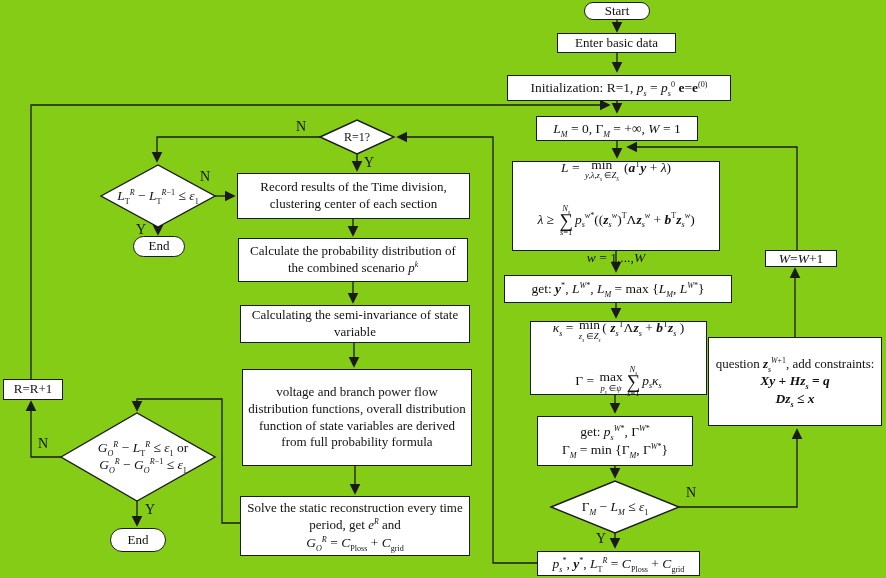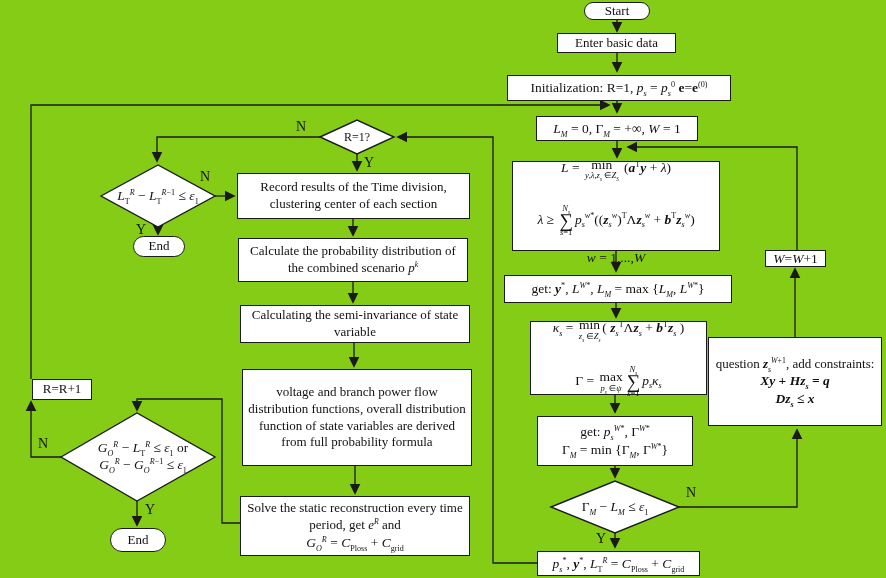--- a/index.html
+++ b/index.html
@@ -125,21 +125,21 @@
     <div>get:  <i>p</i><sub><i>s</i></sub><sup><i>W</i>*</sup>, Γ<sup><i>W</i>*</sup></div>
     <div>Γ<sub><i>M</i></sub> = min {Γ<sub><i>M</i></sub>, Γ<sup><i>W</i>*</sup>}</div>
   </div>
   <div class="dtext f" style="left:553px;top:495px;width:124px;height:24px;">
     <span>Γ<sub><i>M</i></sub> − <i>L</i><sub><i>M</i></sub> ≤ <i>ε</i><sub>1</sub></span>
   </div>
   <div class="node f" style="left:537px;top:551px;width:163px;height:25px;">
     <span><i>p</i><sub><i>s</i></sub><sup>*</sup>, <b><i>y</i></b><sup>*</sup>, <i>L</i><sub>T</sub><sup><i>R</i></sup> = <i>C</i><sub>Ploss</sub> + <i>C</i><sub>grid</sub></span>
   </div>
 
-  <div class="node f" style="left:765px;top:250px;width:61px;height:17px;">
+  <div class="node f" style="left:765px;top:250px;width:72px;height:17px;">
     <span><i>W</i>=<i>W</i>+1</span>
   </div>
   <div class="node" style="left:708px;top:337px;width:174px;height:89px;">
     <div>question <b><i>z</i></b><sub><i>s</i></sub><sup><i>W</i>+1</sup>, add constraints:</div>
     <div class="f"><b><i>Xy</i> + <i>Hz</i><sub><i>s</i></sub> = <i>q</i></b></div>
     <div class="f"><b><i>Dz</i><sub><i>s</i></sub> ≤ <i>x</i></b></div>
   </div>
 
   <div class="dtext" style="left:322px;top:127px;width:70px;height:20px;">
     <span>R=1?</span>
@@ -160,21 +160,21 @@
     <div>Solve the static reconstruction every time period, get <i>e</i><sup><i>R</i></sup> and</div>
     <div class="f"><i>G</i><sub><i>O</i></sub><sup><i>R</i></sup> = <i>C</i><sub>Ploss</sub> + <i>C</i><sub>grid</sub></div>
   </div>
 
   <div class="dtext f" style="left:103px;top:184px;width:110px;height:24px;">
     <span><i>L</i><sub>T</sub><sup><i>R</i></sup> − <i>L</i><sub>T</sub><sup><i>R</i>−1</sup> ≤ <i>ε</i><sub>1</sub></span>
   </div>
   <div class="node oval" style="left:133px;top:236px;width:52px;height:21px;">
     <span>End</span>
   </div>
-  <div class="node" style="left:3px;top:379px;width:60px;height:21px;margin-left:29px;">
+  <div class="node" style="left:3px;top:379px;width:60px;height:21px;">
     <span>R=R+1</span>
   </div>
   <div class="dtext f" style="left:70px;top:432px;width:146px;height:50px;">
     <div><i>G</i><sub><i>O</i></sub><sup><i>R</i></sup> − <i>L</i><sub>T</sub><sup><i>R</i></sup> ≤ <i>ε</i><sub>1</sub> or</div>
     <div><i>G</i><sub><i>O</i></sub><sup><i>R</i></sup> − <i>G</i><sub><i>O</i></sub><sup><i>R</i>−1</sup> ≤ <i>ε</i><sub>1</sub></div>
   </div>
   <div class="node oval" style="left:110px;top:528px;width:56px;height:24px;">
     <span>End</span>
   </div>
 

